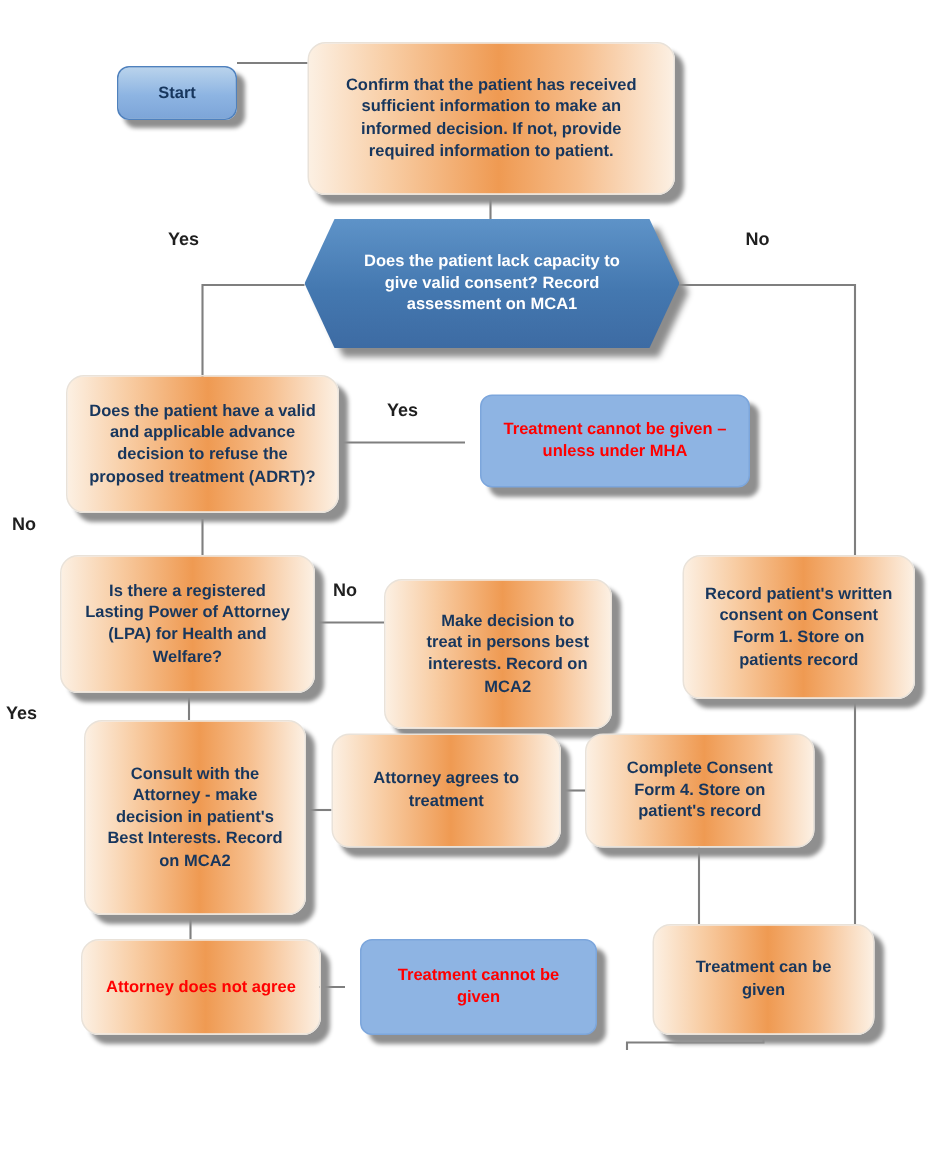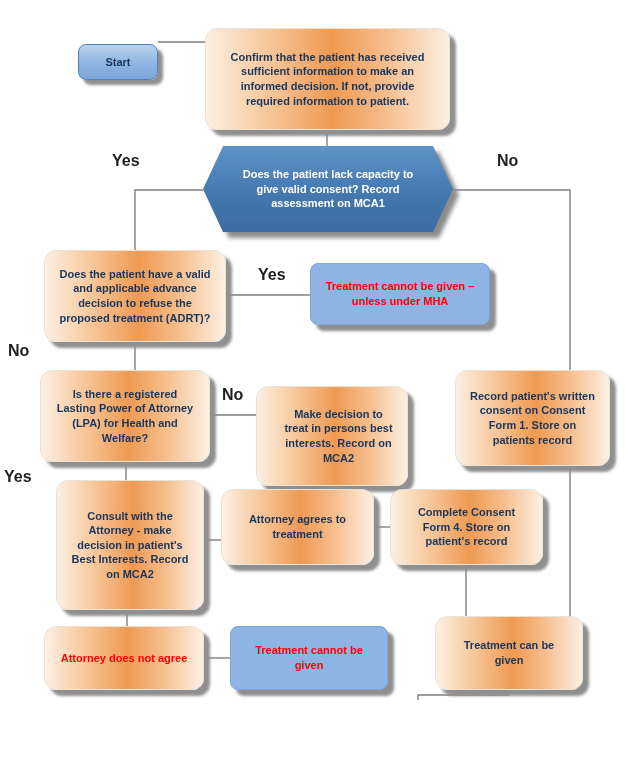--- a/index.html
+++ b/index.html
@@ -42,21 +42,21 @@
     border-radius: 8px;
     box-shadow: 5px 5px 3px #8f8f8f;
     margin-top: 20px;
   }
   .lightblue {
     background: #8EB4E3;
     border: 1px solid #7ca6dc;
     border-radius: 8px;
     box-shadow: 6px 6px 3px #8f8f8f;
   }
-  .red-text { color: #FF0000; }
+  .red-text { color: #FF0000; margin-left: 10px; }
   .hex-wrap {
     position: absolute;
     filter: drop-shadow(6px 6px 2px #8c8c8c);
   }
   .hex {
     width: 100%;
     height: 100%;
     clip-path: polygon(8% 0, 92% 0, 100% 50%, 92% 100%, 8% 100%, 0 50%);
     background: linear-gradient(180deg, #5e93c8 0%, #4478b0 55%, #3d6ba3 100%);
     display: flex;
@@ -65,21 +65,21 @@
     text-align: center;
     color: #ffffff;
     font-weight: bold;
     font-size: 11px;
     line-height: 1.35;
     padding: 14px 34px;
   }
   .edge-label {
     position: absolute;
     font-weight: bold;
-    font-size: 16px;
+    font-size: 12px;
     color: #1f1f1f;
   }
 </style>
 </head>
 <body>
 
 <div class="canvas">
 
   <svg class="connectors" viewBox="0 0 630 766" xmlns="http://www.w3.org/2000/svg">
     <g fill="none" stroke="#7f7f7f" stroke-width="1.4">

